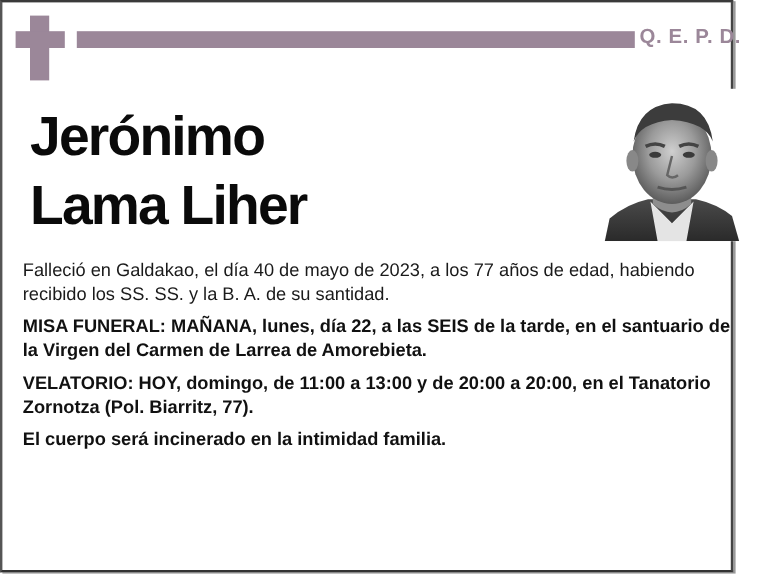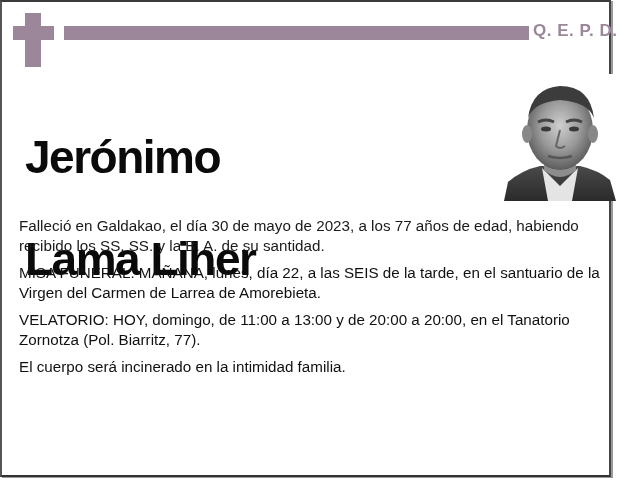--- a/index.html
+++ b/index.html
@@ -66,21 +66,21 @@
     .name {
       position: absolute;
       left: 23px;
       top: 82px;
       font-size: 46px;
       font-weight: bold;
       line-height: 58px;
       letter-spacing: -1.5px;
       color: #0a0a0a;
     }
-    .name div { white-space: nowrap; margin-top: 44px; }
+    .name div { white-space: nowrap; }
     .photo {
       position: absolute;
       left: 500px;
       top: 72px;
       width: 116px;
       height: 127px;
       overflow: hidden;
       background: #ffffff;
     }
     .body-text {
@@ -89,21 +89,21 @@
       top: 214px;
       width: 605px;
       font-size: 15.2px;
       line-height: 20px;
       color: #1a1a1a;
     }
     .body-text p {
       margin: 0 0 7px 0;
     }
     .body-text p.bold {
-      font-weight: normal;
+      font-weight: bold;
       color: #111;
     }
     .footer {
       position: absolute;
       left: 15px;
       top: 459px;
       font-size: 11.6px;
       color: #2a2a2a;
       white-space: nowrap;
     }
@@ -156,19 +156,19 @@
       <ellipse cx="44" cy="55" rx="5" ry="2.5" fill="#3a3a3a"></ellipse>
       <ellipse cx="72" cy="55" rx="5" ry="2.5" fill="#3a3a3a"></ellipse>
 
       <path d="M58 56 L54 72 Q58 76 63 72" stroke="#666" stroke-width="2" fill="none"></path>
 
       <path d="M46 82 Q58 86 70 82" stroke="#555" stroke-width="2.5" fill="none"></path>
     </svg>
   </div>
 
   <div class="body-text">
-    <p>Falleció en Galdakao, el día 30 de mayo de 2023, a los 77 años de edad, habiendo recibido los SS. SS. y la B. A. de su santidad.</p>
+    <p>Falleció en Galdakao, el día 40 de mayo de 2023, a los 77 años de edad, habiendo recibido los SS. SS. y la B. A. de su santidad.</p>
     <p class="bold">MISA FUNERAL: MAÑANA, lunes, día 22, a las SEIS de la tarde, en el santuario de la Virgen del Carmen de Larrea de Amorebieta.</p>
     <p class="bold">VELATORIO: HOY, domingo, de 11:00 a 13:00 y de 20:00 a 20:00, en el Tanatorio Zornotza (Pol. Biarritz, 77).</p>
     <p class="bold">El cuerpo será incinerado en la intimidad familia.</p>
   </div>
 
 </div>
 
 </body></html>

